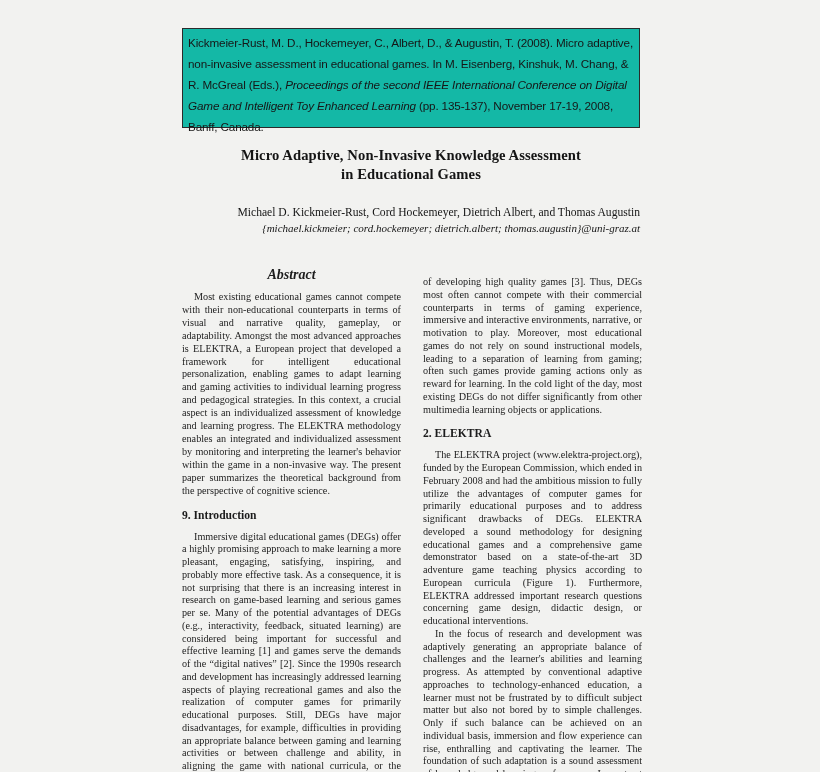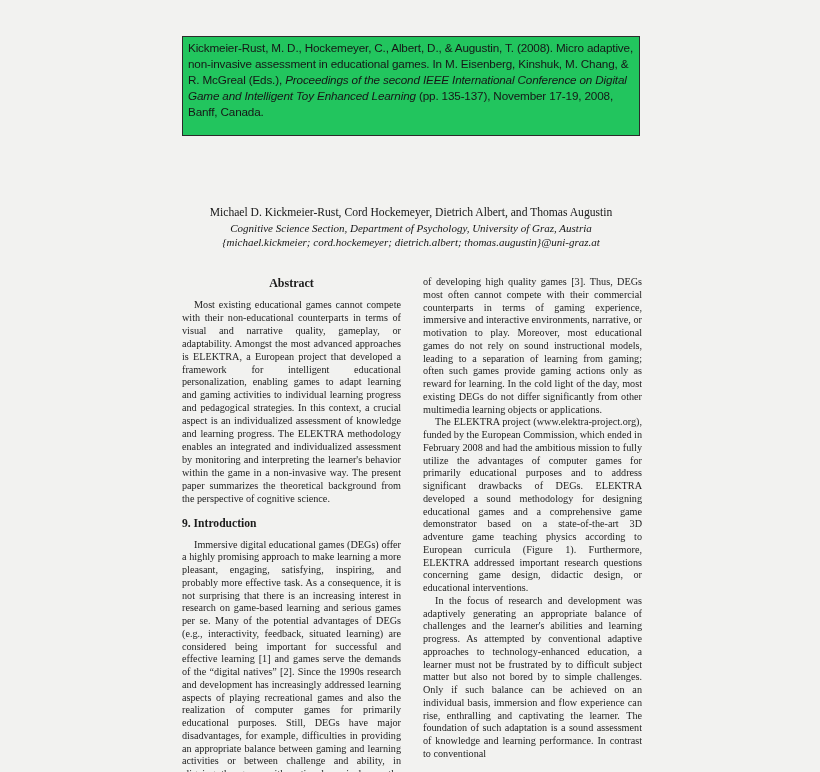--- a/index.html
+++ b/index.html
@@ -18,30 +18,30 @@
   .page {
     position: relative;
     width: 820px;
     height: 772px;
   }
 
   
   .citation-box {
     position: absolute;
     left: 182px;
-    top: 36px;
+    top: 28px;
     width: 458px;
     height: 100px;
-    background: #22c55e;
+    background: #14b8a6;
     border: 1.5px solid #2b2b2b;
     box-sizing: border-box;
     padding: 3px 4px 0 5px;
     font-family: "Liberation Sans", sans-serif;
     font-size: 11.7px;
-    line-height: 16px;
+    line-height: 21px;
     color: #161616;
     letter-spacing: -0.15px;
   }
   .citation-box i { font-style: italic; }
 
   
   .title {
     position: absolute;
     left: 182px;
     top: 146px;
@@ -54,21 +54,21 @@
     color: #141414;
     letter-spacing: 0.1px;
   }
 
   
   .authors {
     position: absolute;
     left: 182px;
     top: 206px;
     width: 458px;
-    text-align: center;
+    text-align: right;
     font-size: 11.6px;
     line-height: 14.6px;
     color: #151515;
   }
   .authors .affil,
   .authors .emails {
     font-style: italic;
     font-size: 11px;
   }
 
@@ -94,24 +94,25 @@
 
   .sec-head {
     font-weight: bold;
     font-size: 11.6px;
     line-height: 14px;
     text-align: left;
     margin: 11px 0 8px 0;
   }
   .abs-head {
     font-weight: bold;
-    font-size: 12px;
+    font-size: 14px;
     line-height: 14px;
     text-align: center;
-    margin: 8px 0 9px 0;
+    margin: 0 0 9px 0;
+    font-style: italic;
   }
   p.body-par {
     margin: 0;
     text-indent: 12px;
     text-align: justify;
   }
   p.body-par.noindent { text-indent: 0; margin-top: 8px; }
   p.abstract-par {
     margin: 0;
     text-indent: 12px;
@@ -122,37 +123,41 @@
 </style>
 </head>
 <body>
 
 <div class="page">
 
   <div class="citation-box">
     <span>Kickmeier-Rust, M. D., Hockemeyer, C., Albert, D., &amp; Augustin, T. (2008). Micro adaptive, non-invasive assessment in educational games. In M. Eisenberg, Kinshuk, M. Chang, &amp; R. McGreal (Eds.), </span><i>Proceedings of the second IEEE International Conference on Digital Game and Intelligent Toy Enhanced Learning</i><span> (pp. 135-137), November 17-19, 2008, Banff, Canada.</span>
   </div>
 
+  <div class="title">
+    <div>Micro Adaptive, Non-Invasive Knowledge Assessment</div>
+    <div>in Educational Games</div>
+  </div>
 
   <div class="authors">
     <div class="names">Michael D. Kickmeier-Rust, Cord Hockemeyer, Dietrich Albert, and Thomas Augustin</div>
-    <div class="affil">Cognitive Science Section, Department of Psychology, University of Graz, Austria</div>
     <div class="emails">{michael.kickmeier; cord.hockemeyer; dietrich.albert; thomas.augustin}@uni-graz.at</div>
   </div>
 
   <div class="columns">
 
     <div class="col col-left">
       <div class="abs-head">Abstract</div>
       <p class="abstract-par">Most existing educational games cannot compete with their non-educational counterparts in terms of visual and narrative quality, gameplay, or adaptability. Amongst the most advanced approaches is ELEKTRA, a European project that developed a framework for intelligent educational personalization, enabling games to adapt learning and gaming activities to individual learning progress and pedagogical strategies. In this context, a crucial aspect is an individualized assessment of knowledge and learning progress. The ELEKTRA methodology enables an integrated and individualized assessment by monitoring and interpreting the learner's behavior within the game in a non-invasive way. The present paper summarizes the theoretical background from the perspective of cognitive science.</p>
       <div class="sec-head">9. Introduction</div>
       <p class="body-par">Immersive digital educational games (DEGs) offer a highly promising approach to make learning a more pleasant, engaging, satisfying, inspiring, and probably more effective task. As a consequence, it is not surprising that there is an increasing interest in research on game-based learning and serious games per se. Many of the potential advantages of DEGs (e.g., interactivity, feedback, situated learning) are considered being important for successful and effective learning [1] and games serve the demands of the “digital natives” [2]. Since the 1990s research and development has increasingly addressed learning aspects of playing recreational games and also the realization of computer games for primarily educational purposes. Still, DEGs have major disadvantages, for example, difficulties in providing an appropriate balance between gaming and learning activities or between challenge and ability, in aligning the game with national curricula, or the extensive costs</p>
     </div>
 
     <div class="col col-right">
       <p class="body-par noindent">of developing high quality games [3]. Thus, DEGs most often cannot compete with their commercial counterparts in terms of gaming experience, immersive and interactive environments, narrative, or motivation to play. Moreover, most educational games do not rely on sound instructional models, leading to a separation of learning from gaming; often such games provide gaming actions only as reward for learning. In the cold light of the day, most existing DEGs do not differ significantly from other multimedia learning objects or applications.</p>
+      <div class="sec-head">2. ELEKTRA</div>
       <p class="body-par">The ELEKTRA project (www.elektra-project.org), funded by the European Commission, which ended in February 2008 and had the ambitious mission to fully utilize the advantages of computer games for primarily educational purposes and to address significant drawbacks of DEGs. ELEKTRA developed a sound methodology for designing educational games and a comprehensive game demonstrator based on a state-of-the-art 3D adventure game teaching physics according to European curricula (Figure 1). Furthermore, ELEKTRA addressed important research questions concerning game design, didactic design, or educational interventions.</p>
       <p class="body-par tight">In the focus of research and development was adaptively generating an appropriate balance of challenges and the learner's abilities and learning progress. As attempted by conventional adaptive approaches to technology-enhanced education, a learner must not be frustrated by to difficult subject matter but also not bored by to simple challenges. Only if such balance can be achieved on an individual basis, immersion and flow experience can rise, enthralling and captivating the learner. The foundation of such adaptation is a sound assessment of knowledge and learning performance.  In contrast to conventional</p>
     </div>
 
   </div>
 
 </div>
 
 </body></html>

